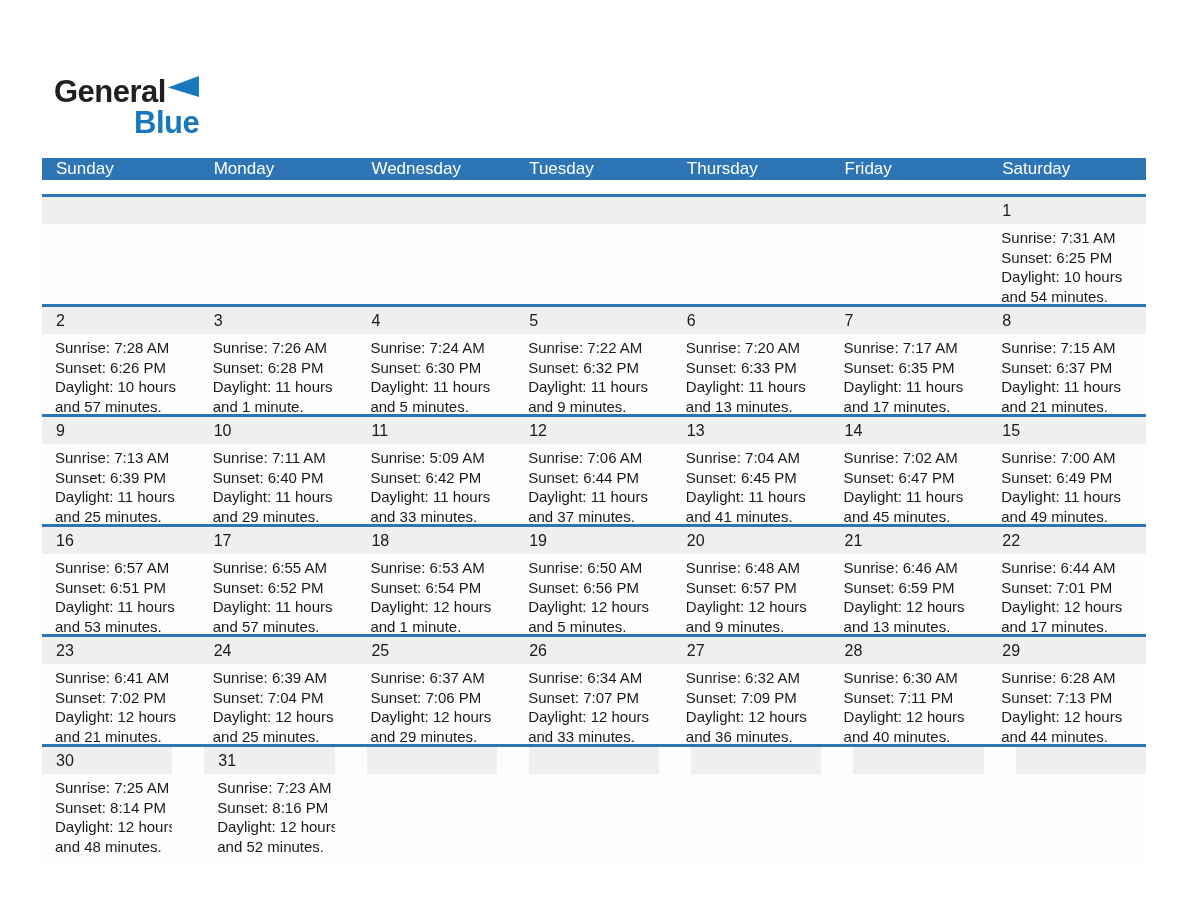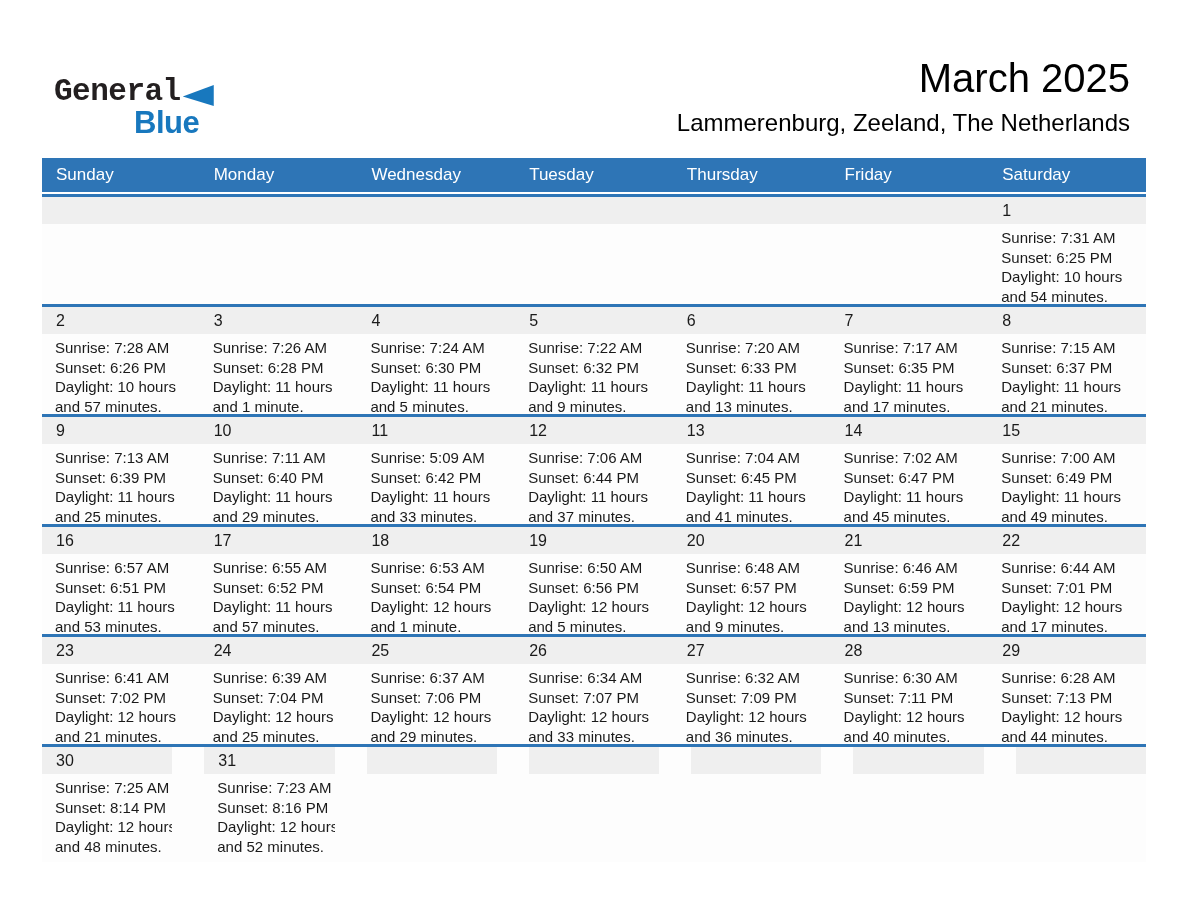--- a/index.html
+++ b/index.html
@@ -19,22 +19,20 @@
 
   
   .logo {
     position: absolute;
     left: 54px;
     top: 76px;
     line-height: 1;
   }
   .logo-row {
     display: flex;
-    align-items: flex-end;
-    font-family: Liberation Mono, monospace;
   }
   .logo-general {
     font-size: 31px;
     font-weight: 600;
     color: #231f20;
     letter-spacing: -0.5px;
   }
   .logo-triangle {
     display: inline-block;
     width: 31px;
@@ -78,22 +76,22 @@
   .calendar {
     position: absolute;
     left: 42px;
     top: 158px;
     width: 1104px;
   }
   .day-header-row {
     display: grid;
     grid-template-columns: repeat(7, 1fr);
     background: #2E75B6;
-    height: 34px;
-    margin-bottom: 2px;
+    height: 22px;
+    margin-bottom: 14px;
   }
   .dh {
     color: #ffffff;
     font-size: 17px;
     display: flex;
     align-items: center;
     padding-left: 14px;
     overflow: hidden;
     white-space: nowrap;
   }
@@ -138,24 +136,20 @@
 <div class="page">
 
   <div class="logo">
     <div class="logo-row">
       <span class="logo-general">General</span>
       <span class="logo-triangle"></span>
     </div>
     <div class="logo-blue">Blue</div>
   </div>
 
-  <div class="titles">
-    <div class="title">March 2025</div>
-    <div class="subtitle">Lammerenburg, Zeeland, The Netherlands</div>
-  </div>
 
   <div class="calendar">
     <div class="day-header-row">
         <div class="dh">Sunday</div>
         <div class="dh">Monday</div>
         <div class="dh">Wednesday</div>
         <div class="dh">Tuesday</div>
         <div class="dh">Thursday</div>
         <div class="dh">Friday</div>
         <div class="dh">Saturday</div>

